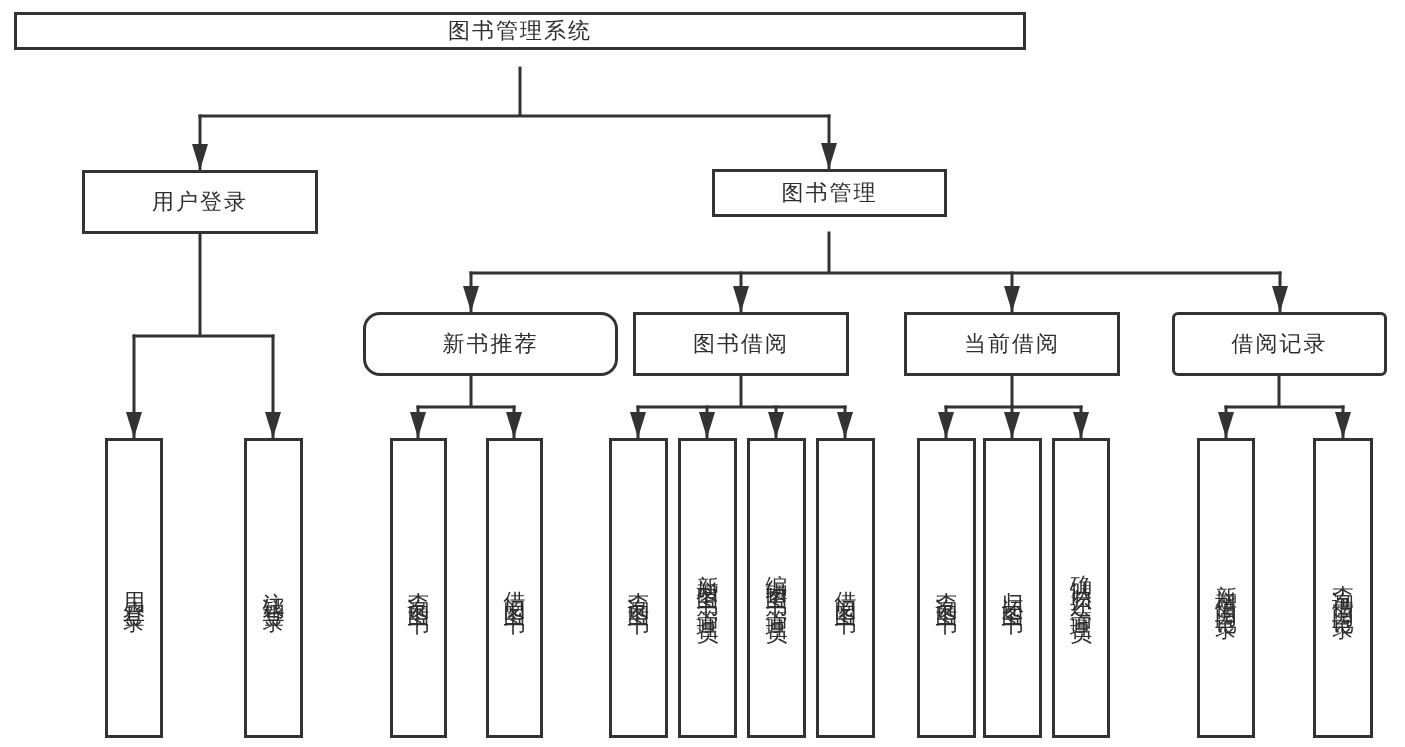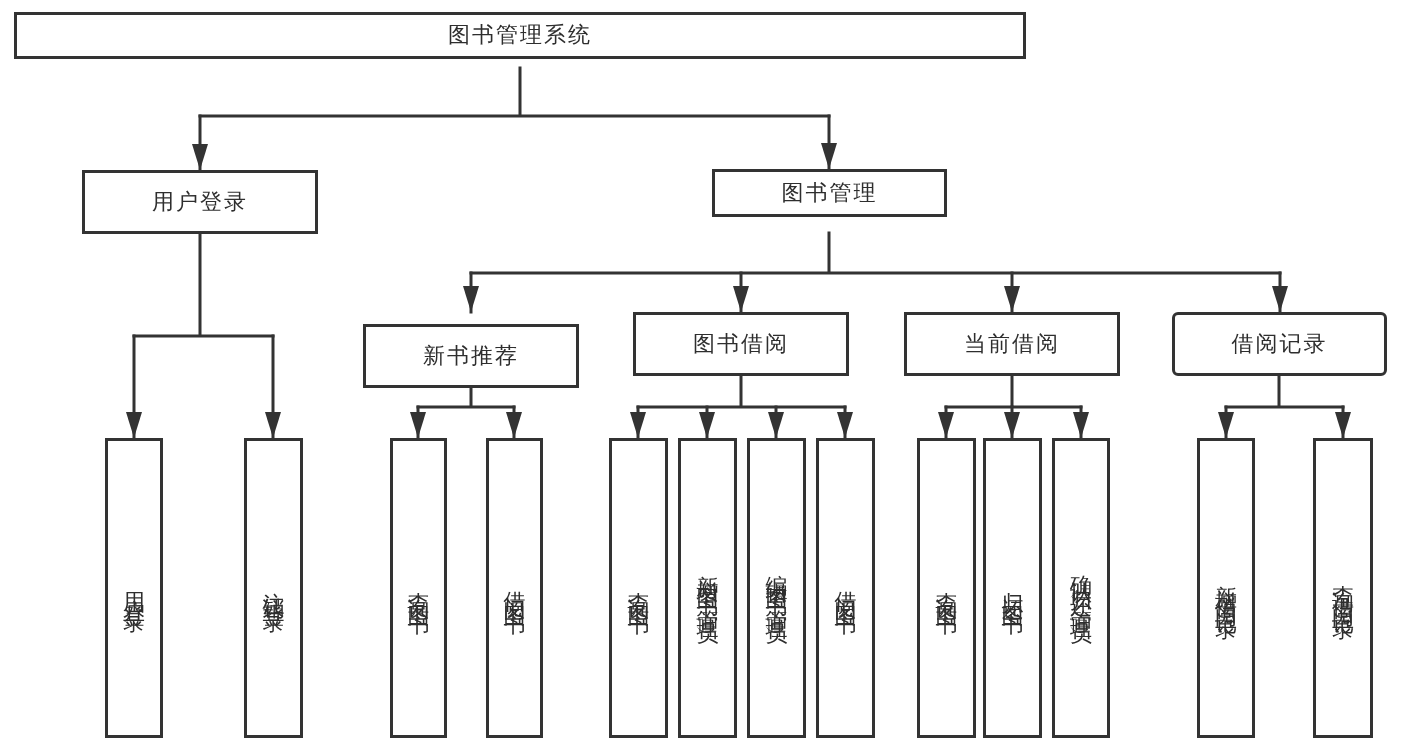--- a/index.html
+++ b/index.html
@@ -77,30 +77,30 @@
       <path d="M845,407 L845,438" class="edge" marker-end="url(#arrowhead)"></path>
       <path d="M1012,376 L1012,407 M946,407 L1081,407" class="edge"></path>
       <path d="M946,407 L946,438" class="edge" marker-end="url(#arrowhead)"></path>
       <path d="M1012,407 L1012,438" class="edge" marker-end="url(#arrowhead)"></path>
       <path d="M1081,407 L1081,438" class="edge" marker-end="url(#arrowhead)"></path>
       <path d="M1279,376 L1279,407 M1226,407 L1343,407" class="edge"></path>
       <path d="M1226,407 L1226,438" class="edge" marker-end="url(#arrowhead)"></path>
       <path d="M1343,407 L1343,438" class="edge" marker-end="url(#arrowhead)"></path>
     </svg>
   <div id="nodes-layer">
-      <div class="node horizontal" style="left: 14px; top: 12px; width: 1012px; height: 47px;">
+      <div class="node horizontal" style="left: 14px; top: 12px; width: 1012px; height: 38px;">
         <span class="node-label">图书管理系统</span>
       </div>
       <div class="node horizontal" style="left: 82px; top: 170px; width: 236px; height: 64px;">
         <span class="node-label">用户登录</span>
       </div>
       <div class="node horizontal" style="left: 712px; top: 169px; width: 235px; height: 48px;">
         <span class="node-label">图书管理</span>
       </div>
-      <div class="node horizontal" style="left: 363px; top: 324px; width: 216px; height: 64px;">
+      <div class="node horizontal" style="left: 363px; top: 312px; width: 255px; height: 64px; border-radius: 17px;">
         <span class="node-label">新书推荐</span>
       </div>
       <div class="node horizontal" style="left: 633px; top: 312px; width: 216px; height: 64px;">
         <span class="node-label">图书借阅</span>
       </div>
       <div class="node horizontal" style="left: 904px; top: 312px; width: 216px; height: 64px;">
         <span class="node-label">当前借阅</span>
       </div>
       <div class="node horizontal" style="left: 1172px; top: 312px; width: 215px; height: 64px; border-radius: 6px;">
         <span class="node-label">借阅记录</span>

